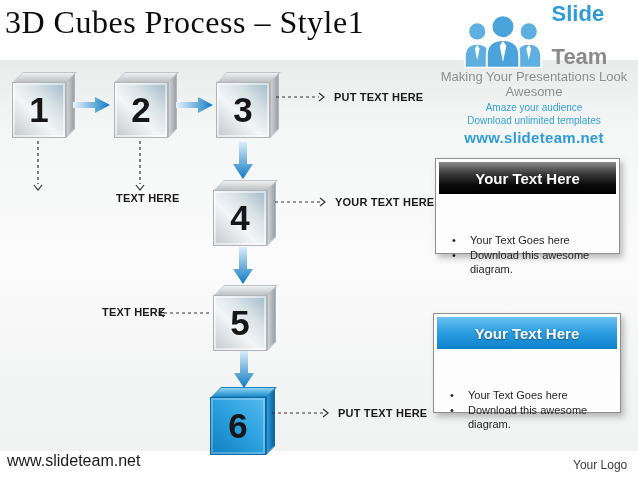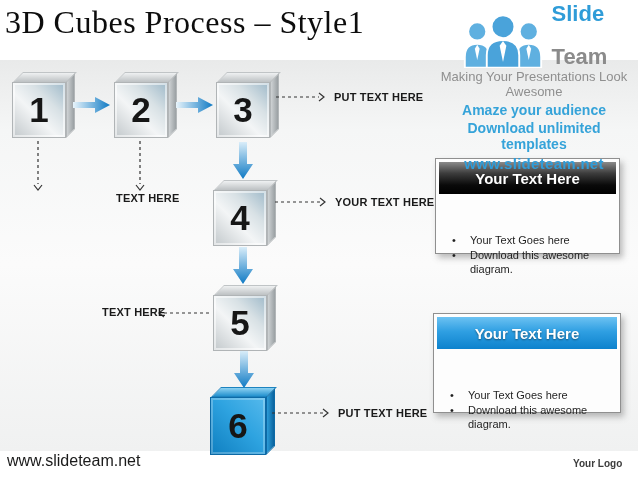--- a/index.html
+++ b/index.html
@@ -9,21 +9,21 @@
   .title{position:absolute;left:5px;top:4px;font-family:"Liberation Serif",serif;
          font-size:32px;color:#0d0d0d;letter-spacing:.5px;white-space:nowrap;}
   
   .logo{position:absolute;left:437px;top:2px;width:194px;display:flex;flex-direction:column;
         align-items:center;z-index:5;text-align:center;}
   .logo-row{display:flex;align-items:flex-end;gap:7px;}
   .brand{display:flex;flex-direction:column;align-items:flex-start;line-height:23px;}
   .brand-slide{font-size:22px;font-weight:bold;color:#2f9cd8;}
   .brand-team{font-size:22px;font-weight:bold;color:#8b8b8b;margin-top:20px;}
   .tagline{font-size:13px;color:#8f8f8f;margin-top:1px;width:194px;}
-  .promo1,.promo2{font-size:14px;font-weight:bold;color:#35a3d9;margin-top:3px;}
+  .promo1,.promo2{font-size:10px;font-weight:normal;color:#35a3d9;margin-top:3px;}
   .promo2{margin-top:2px;}
   .promo-url{font-size:15px;font-weight:bold;color:#2f9cd8;margin-top:3px;letter-spacing:.3px;cursor:pointer;}
   
   .canvas{position:absolute;left:0;top:60px;width:638px;height:391px;
           background:linear-gradient(180deg,#e9eaea 0%,#f5f6f6 18%,#fbfbfb 52%,#f0f1f1 100%);}
   
   .cube{position:absolute;width:64px;height:67px;}
   .cube-top{position:absolute;left:1px;top:0;width:54px;height:10px;
             background:linear-gradient(to bottom,#eff1f2,#c2c6c8);
             border:1px solid #c0c4c6;box-sizing:border-box;
@@ -53,21 +53,21 @@
                   color:#ffffff;font-size:15px;font-weight:bold;text-shadow:0 1px 2px rgba(0,0,0,.45);}
   .callout-header.dark{background:linear-gradient(180deg,#8a8a8a 0%,#3d3d3d 35%,#0a0a0a 72%,#000 100%);}
   .callout-header.blue{background:linear-gradient(180deg,#6cc2f2 0%,#2f9fe2 45%,#0d82cd 100%);}
   .callout-body{padding:7px 4px 0 4px;margin-top:32px;}
   .callout-body ul{list-style:none;margin:0;padding:0;}
   .callout-body li{position:relative;padding-left:27px;font-size:11px;color:#1f1f1f;
                    line-height:14px;margin-bottom:1px;width:146px;}
   .callout-body li::before{content:"•";position:absolute;left:9px;top:0;font-size:11px;color:#1f1f1f;}
   
   .footer-site{position:absolute;left:7px;top:452px;font-size:16px;color:#1a1a1a;cursor:pointer;}
-  .footer-logo{position:absolute;left:573px;top:458px;font-size:10px;color:#3c3c3c;font-weight:bold;}
+  .footer-logo{position:absolute;left:573px;top:458px;font-size:12px;color:#3c3c3c;}
   .abs{position:absolute;}
 </style>
 </head>
 <body>
 
 <div class="slide">
 
   <div class="title">3D Cubes Process – Style1</div>
 
   <div class="logo">

